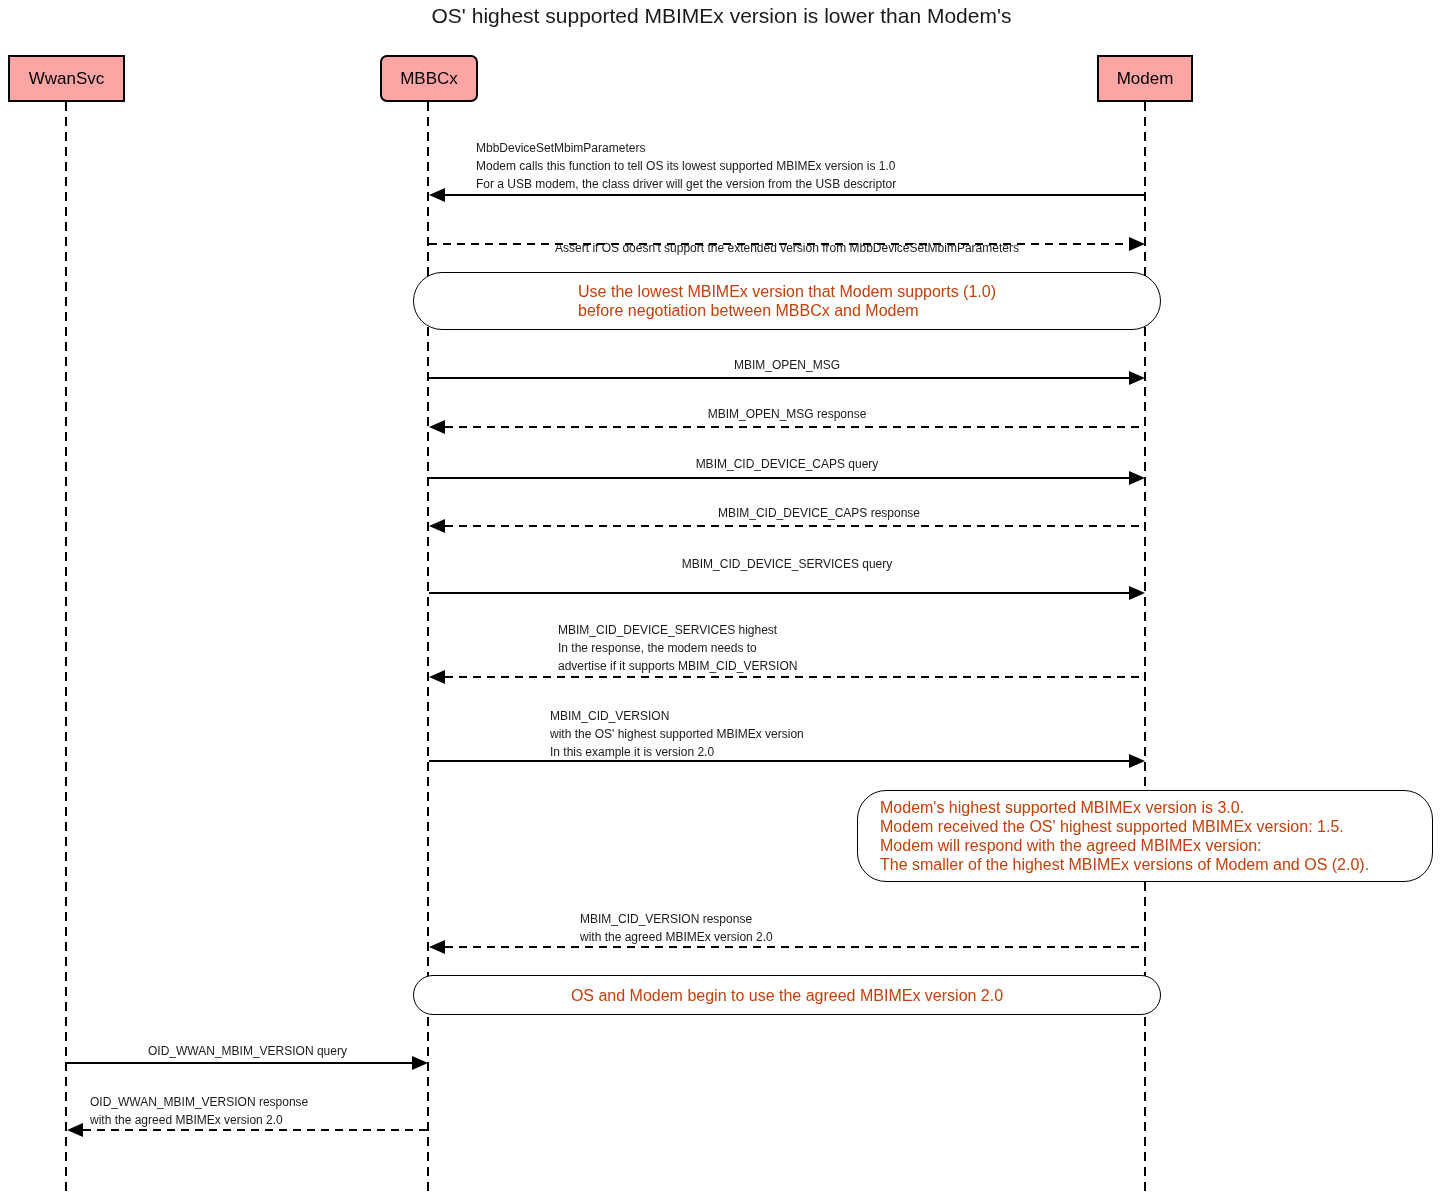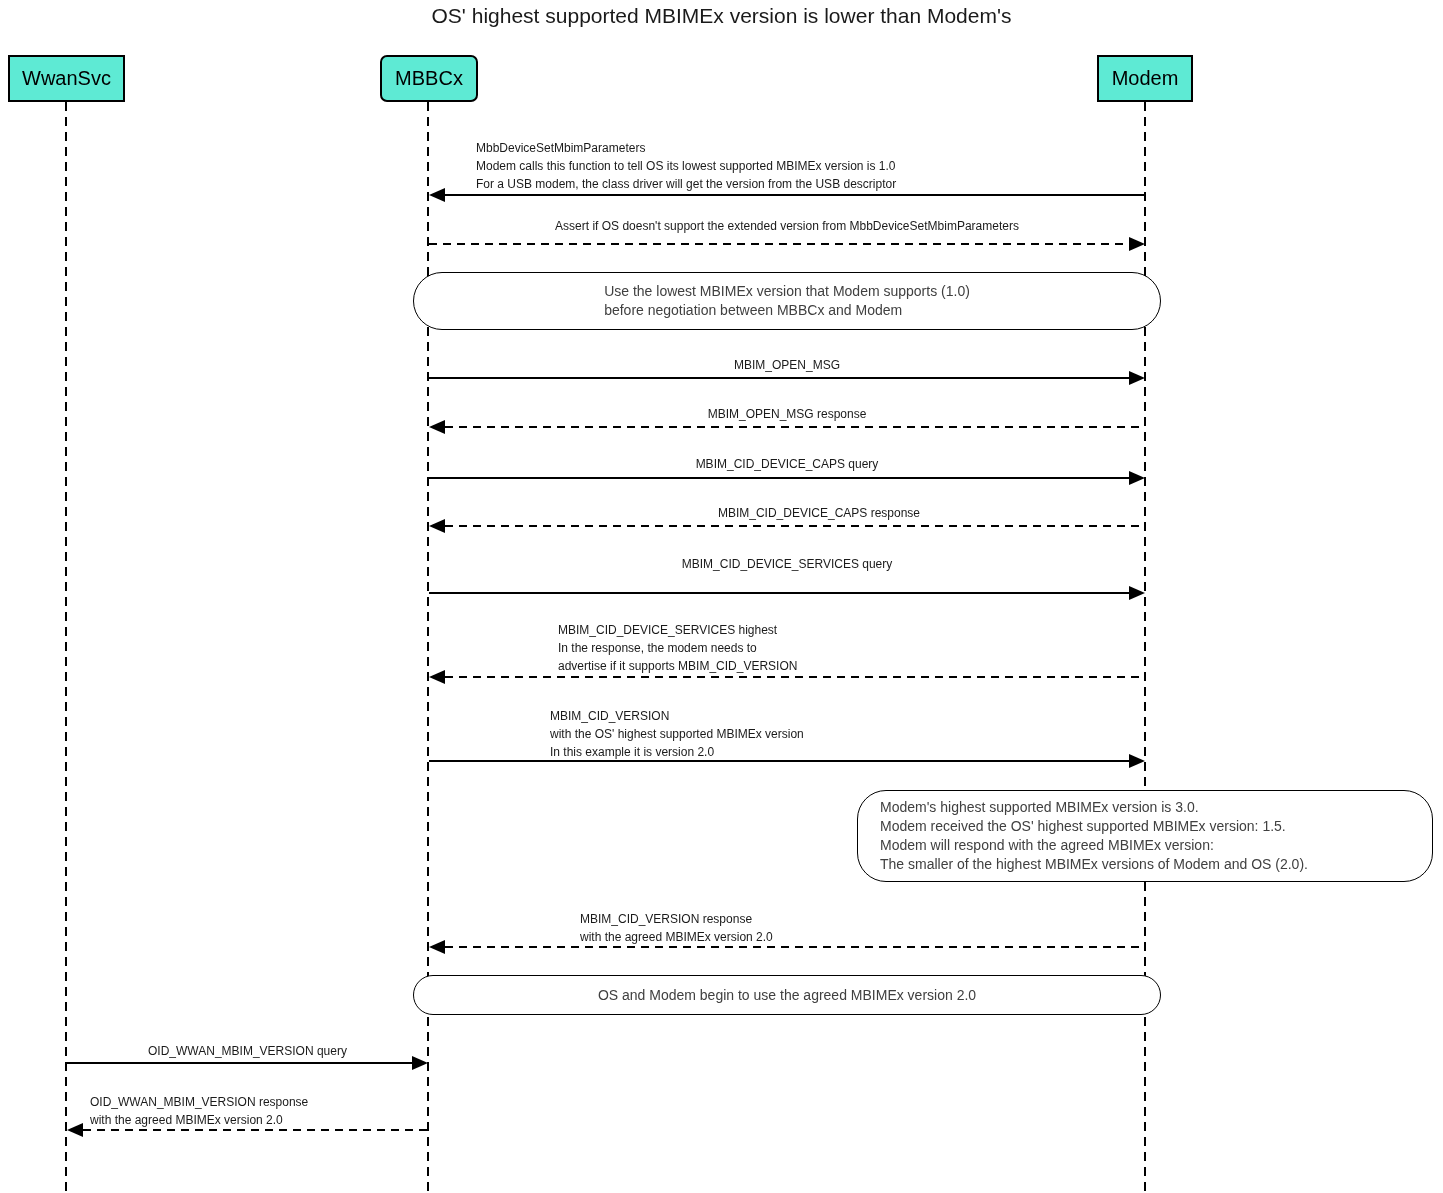--- a/index.html
+++ b/index.html
@@ -31,43 +31,43 @@
   #life-wwansvc { left: 65px; }
   #life-mbbcx   { left: 427px; }
   #life-modem   { left: 1144px; }
 
   
   .actor {
     position: absolute;
     top: 55px;
     height: 47px;
     border: 2px solid #000;
-    background: #5eead4;
+    background: #fca5a5;
     display: flex;
     align-items: center;
     justify-content: center;
-    font-size: 20px;
+    font-size: 17px;
     box-sizing: border-box;
   }
   #actor-wwansvc { left: 8px;    width: 117px; }
   #actor-mbbcx   { left: 380px;  width: 98px; border-radius: 7px;  }
   #actor-modem   { left: 1097px; width: 96px;  }
 
   
   .lbl {
     position: absolute;
     font-size: 12px;
     line-height: 18px;
     white-space: nowrap;
     color: #1a1a1a;
   }
   .lbl.center { text-align: center; }
 
   #lbl-m1  { left: 476px; top: 139px; }
-  #lbl-m2  { left: 429px; top: 217px; width: 716px; }
+  #lbl-m2  { left: 429px; top: 239px; width: 716px; }
   #lbl-m3  { left: 429px; top: 356px; width: 716px; }
   #lbl-m4  { left: 429px; top: 405px; width: 716px; }
   #lbl-m5  { left: 429px; top: 455px; width: 716px; }
   #lbl-m6  { left: 429px; top: 504px; width: 716px; margin-left: 32px; }
   #lbl-m7  { left: 429px; top: 555px; width: 716px; }
   #lbl-m8  { left: 558px; top: 621px; }
   #lbl-m9  { left: 550px; top: 707px; }
   #lbl-m10 { left: 580px; top: 910px; }
   #lbl-m11 { left: 67px;  top: 1042px; width: 361px; }
   #lbl-m12 { left: 90px;  top: 1093px; }
@@ -116,23 +116,23 @@
   
   .note {
     position: absolute;
     border: 1.5px solid #000;
     border-radius: 29px;
     background: #fff;
     box-sizing: border-box;
     display: flex;
     align-items: center;
     justify-content: center;
-    font-size: 14px;
+    font-size: 16px;
     line-height: 19px;
-    color: #404040;
+    color: #c2410c;
     z-index: 2;
   }
   .note .note-inner { text-align: left; white-space: nowrap; }
   #note-1 { left: 413px; top: 272px; width: 748px; height: 58px; }
   #note-2 { left: 857px; top: 790px; width: 576px; height: 92px; justify-content: flex-start; }
   #note-2 .note-inner { padding-left: 22px; }
   #note-3 { left: 413px; top: 975px; width: 748px; height: 40px; }
   #note-3 .note-inner { text-align: center; }
 </style>
 </head>

